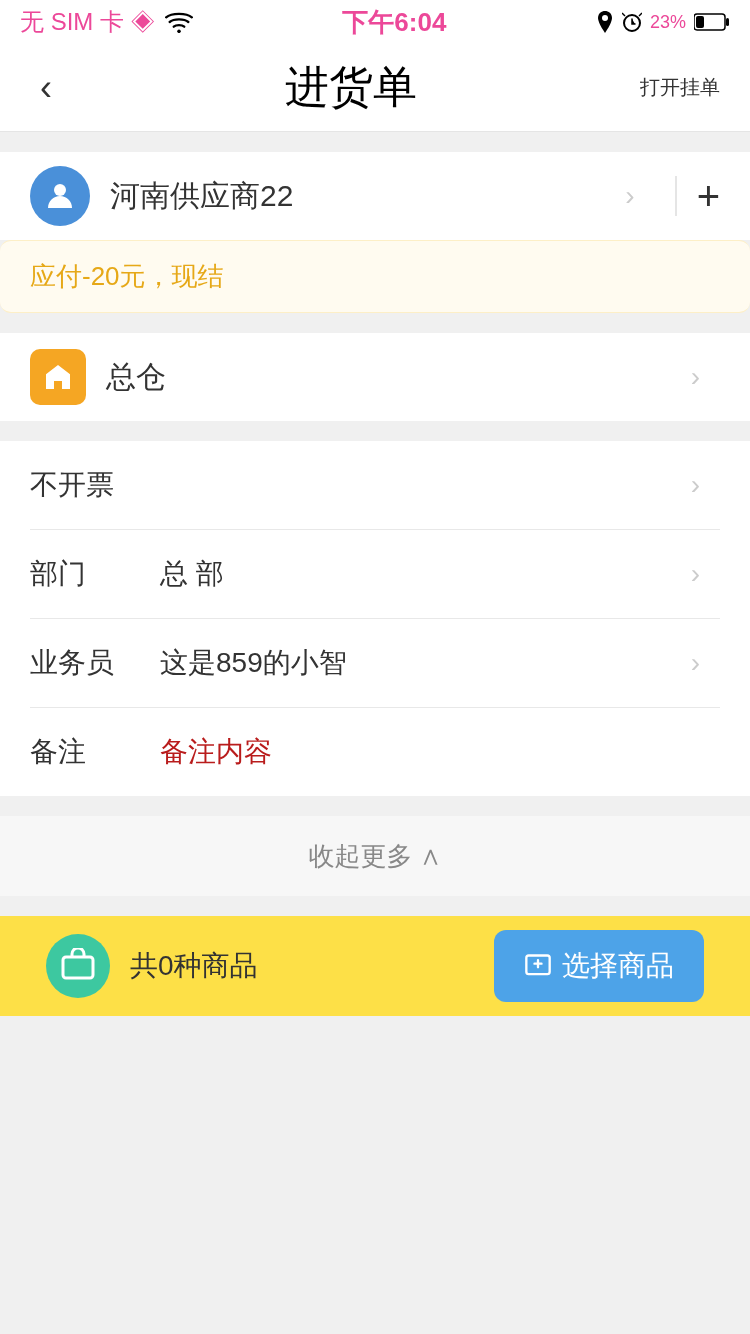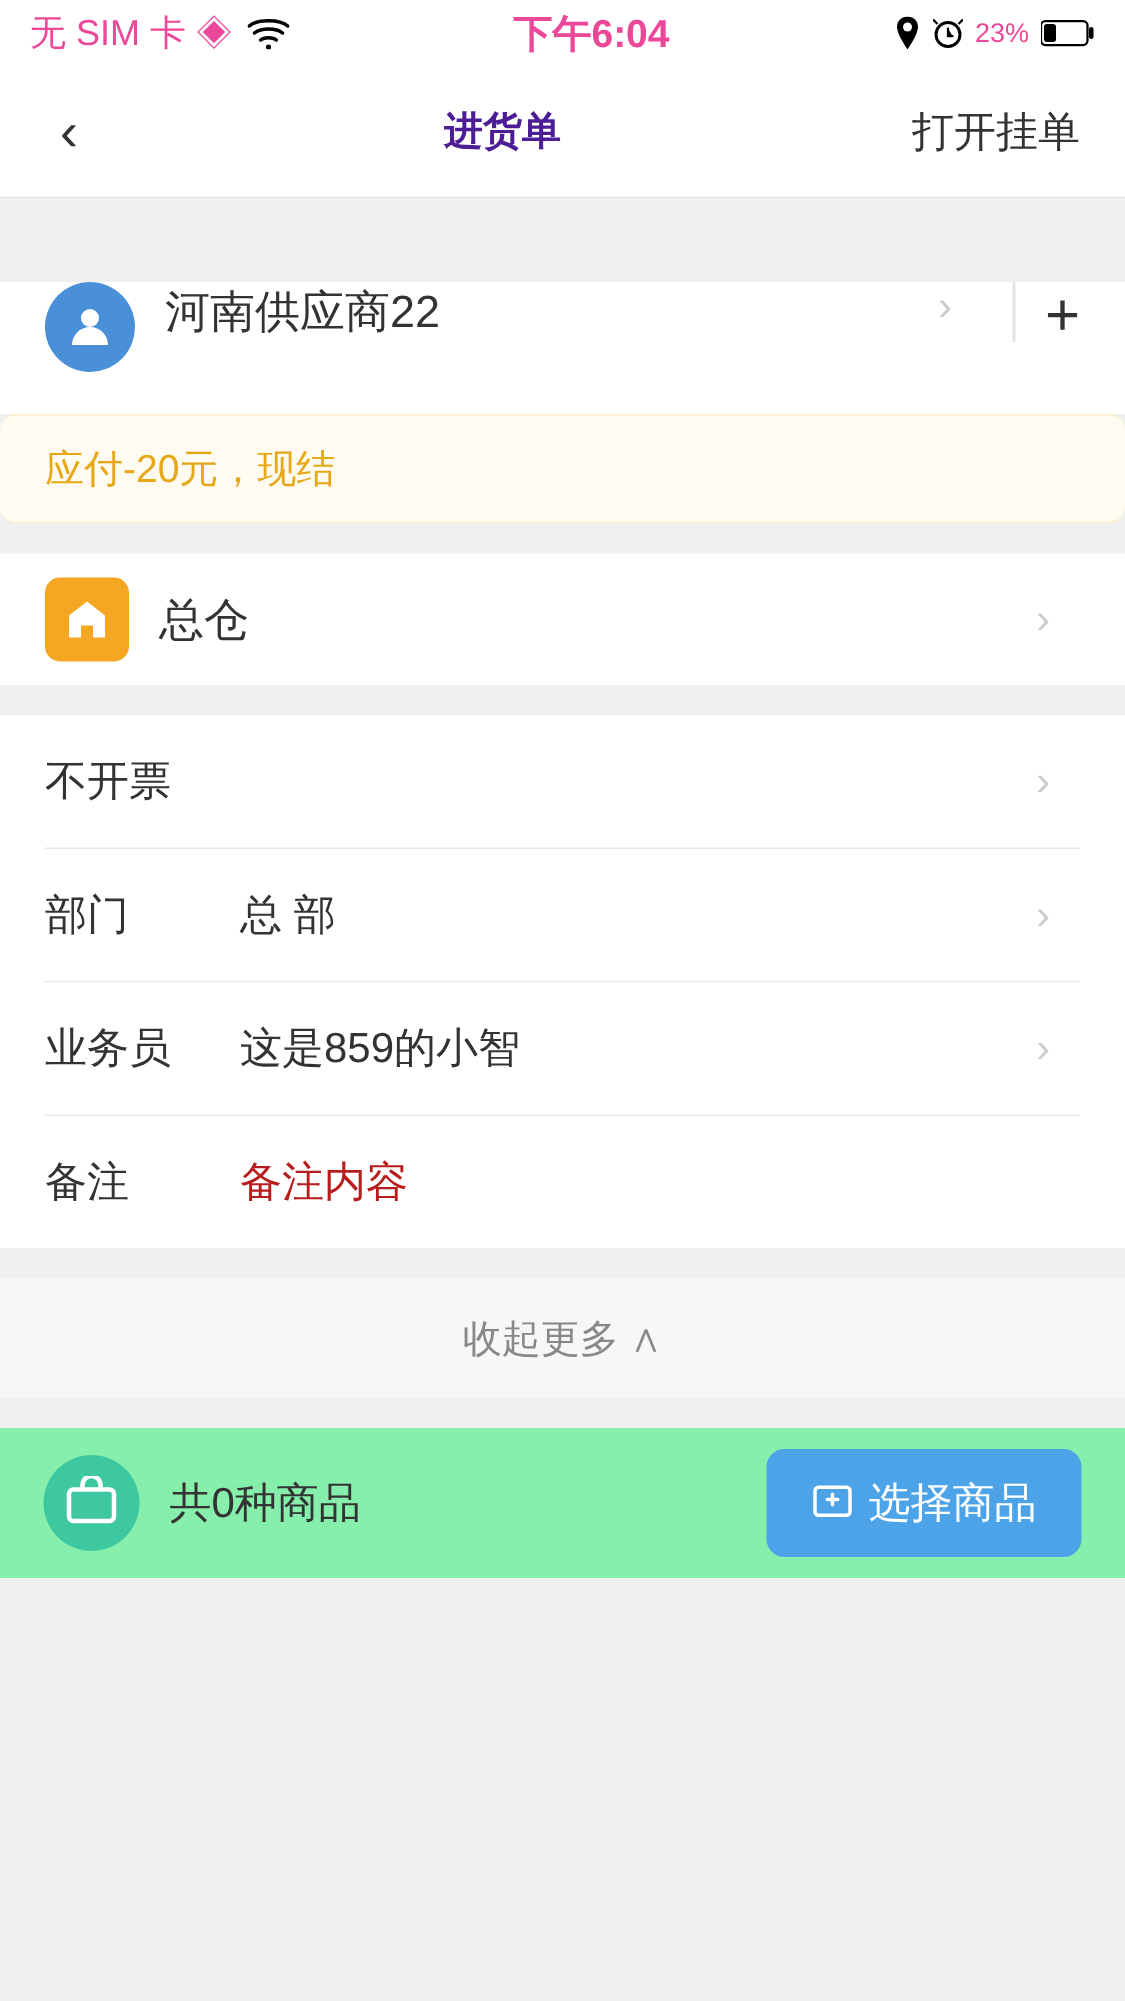--- a/index.html
+++ b/index.html
@@ -39,50 +39,49 @@
       padding: 0 30px;
       border-bottom: 1px solid #e5e5e5;
     }
     .nav-back {
       font-size: 36px;
       color: #333;
       cursor: pointer;
       padding: 10px;
     }
     .nav-title {
-      font-size: 26px;
-      font-weight: 700;
-      color: #4c1d95;
+      font-size: 44px;
+      font-weight: 400;
+      color: #000000;
     }
     .nav-action {
-      font-size: 28px;
+      font-size: 20px;
       color: #333;
       cursor: pointer;
     }
 
     
     .section-gap {
       height: 20px;
       background: #f0f0f0;
     }
     .thin-gap {
       height: 1px;
       background: #e8e8e8;
       margin: 0 30px;
     }
 
     
     .supplier-row {
       width: 750px;
       background: #fff;
       display: flex;
-      align-items: flex-start;
-      padding: 0 30px;
+      align-items: center;
+      padding: 12px 30px;
       height: 88px;
-      margin-top: 36px;
     }
     .supplier-avatar {
       width: 60px;
       height: 60px;
       border-radius: 50%;
       background: #4a90d9;
       display: flex;
       align-items: center;
       justify-content: center;
       margin-right: 20px;
@@ -188,24 +187,24 @@
     }
     .collapse-text {
       font-size: 26px;
       color: #888;
     }
 
     
     .product-bar {
       width: 750px;
       height: 100px;
-      background: #86efac;
-      display: flex;
-      align-items: center;
-      padding: 0 29px;
+      background: #fde047;
+      display: flex;
+      align-items: center;
+      padding: 0 46px;
       gap: 20px;
     }
     .product-icon {
       width: 64px;
       height: 64px;
       border-radius: 50%;
       background: #3dc8a0;
       display: flex;
       align-items: center;
       justify-content: center;

